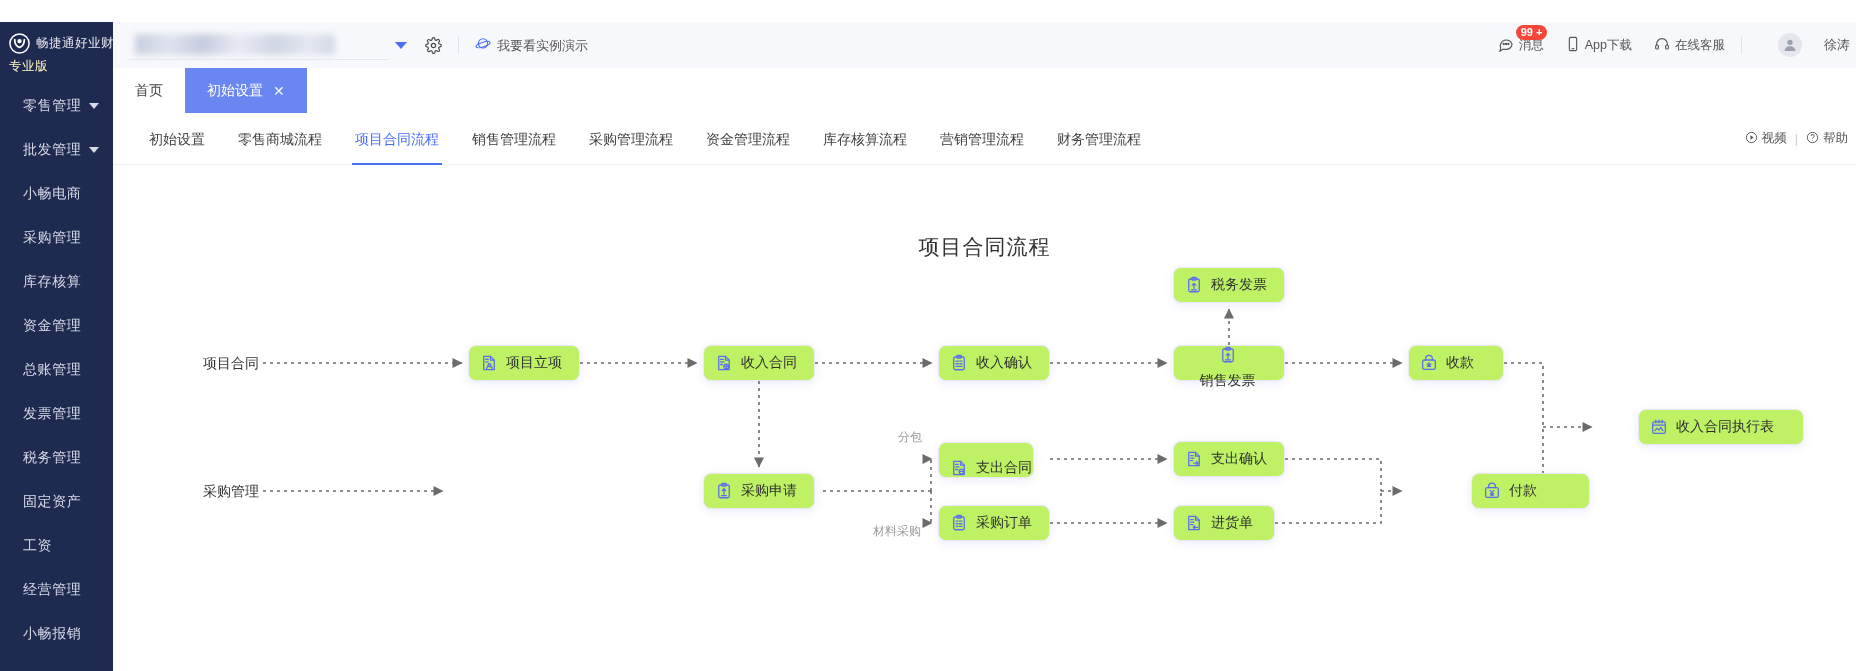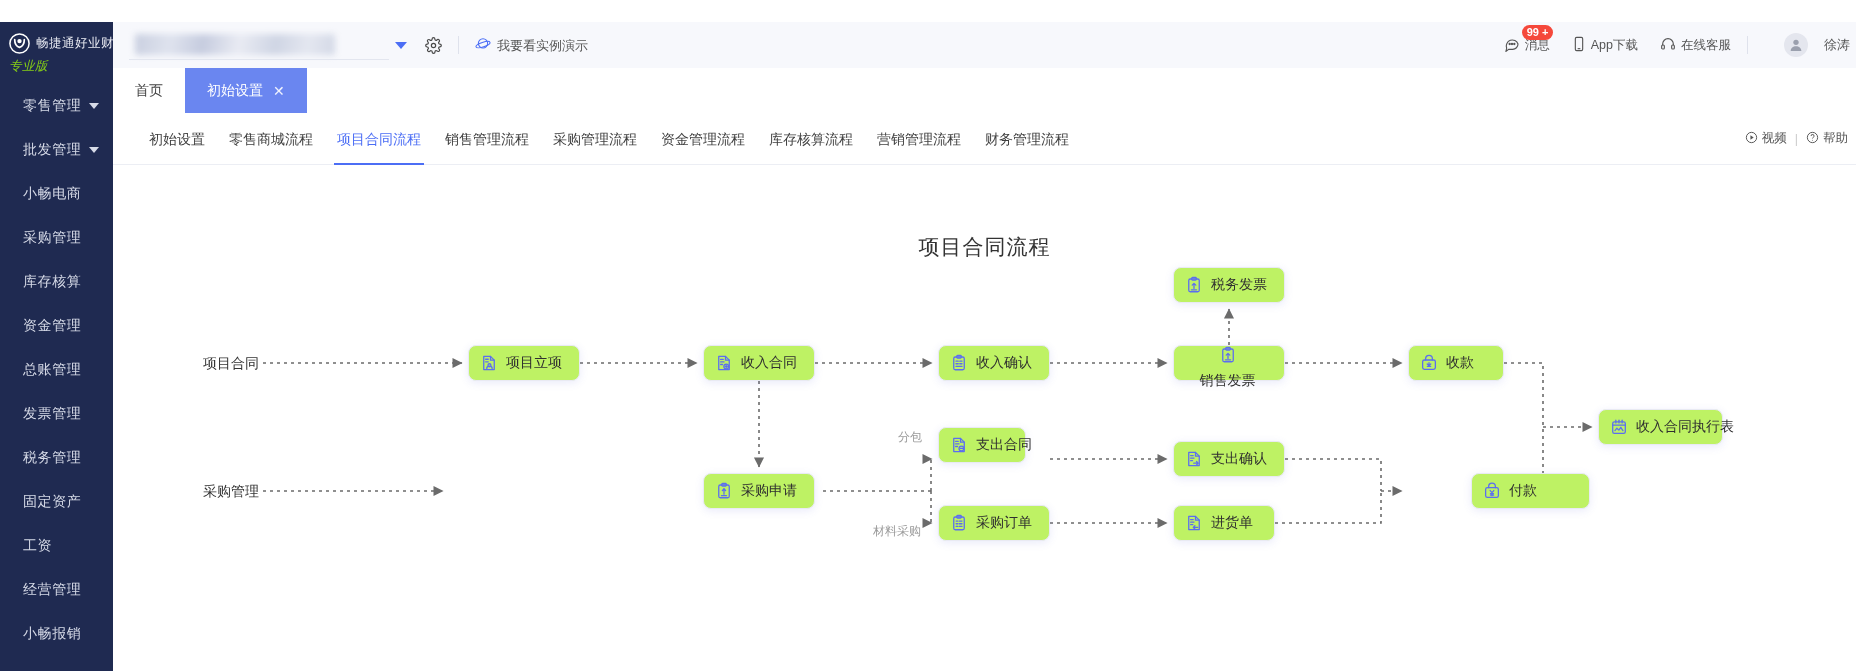--- a/index.html
+++ b/index.html
@@ -20,23 +20,22 @@
   }
   .brand {
     position: relative; height: 60px; padding: 10px 0 0 8px;
   }
   .brand-row { display: flex; align-items: center; gap: 5px; }
   .brand-logo { width: 23px; height: 23px; flex: 0 0 auto; }
   .brand-name {
     color: #e8eaf2; font-size: 12.5px; letter-spacing: .5px; white-space: nowrap;
   }
   .brand-sub {
-    color: #84cc16; font-size: 12.5px; margin-top: 3px; padding-left: 1px;
+    color: #fef9c3; font-size: 12.5px; margin-top: 3px; padding-left: 1px;
     letter-spacing: .5px;
-    font-style: italic;
   }
   .menu { margin-top: 2px; }
   .menu-item {
     height: 44px; display: flex; align-items: center; padding-left: 23px;
     color: #d7dbe8; font-size: 14px; letter-spacing: .6px; cursor: pointer;
     white-space: nowrap;
   }
   .caret {
     margin-left: 8px; width: 0; height: 0;
     border-left: 5px solid transparent; border-right: 5px solid transparent;
@@ -82,42 +81,42 @@
   }
   .badge {
     position: absolute; left: 18px; top: -11px; background: #f5483b; color: #fff;
     font-size: 11px; font-weight: bold; border-radius: 9px; padding: 1px 5px 2px;
     line-height: 12px; white-space: nowrap;
   }
   .avatar {
     width: 24px; height: 24px; border-radius: 50%; background: #e4e6ee;
     display: flex; align-items: center; justify-content: center; margin-left: 20px;
   }
-  .uname { margin-left: 16px; color: #555; font-size: 13px; white-space: nowrap; }
+  .uname { margin-left: 22px; color: #555; font-size: 13px; white-space: nowrap; }
 
   
   .tabstrip {
     position: absolute; left: 113px; top: 68px; right: 0; height: 45px;
     background: #fff; display: flex; align-items: flex-end;
   }
   .tab {
     height: 45px; display: flex; align-items: center; padding: 0 22px;
     font-size: 14px; color: #444; cursor: pointer; white-space: nowrap; justify-content: center;
   }
   .tab.active { background: #6a86f0; color: #fff; }
   .tab-x { margin-left: 10px; font-size: 14px; opacity: .9; }
 
   
   .subnav {
     position: absolute; left: 113px; top: 113px; right: 0; height: 52px;
     background: #fff; border-bottom: 1px solid #eceef4;
     display: flex; align-items: center;
   }
   .subtab {
-    font-size: 14px; color: #3f3f3f; padding: 0 0 0 0; margin-left: 24px;
+    font-size: 14px; color: #3f3f3f; padding: 0 0 0 0; margin-left: 33px;
     height: 52px; line-height: 52px; cursor: pointer; position: relative;
     white-space: nowrap;
   }
   .subtab:first-child { margin-left: 36px; }
   .subtab.active { color: #4c6ef5; }
   .subtab.active::after {
     content: ""; position: absolute; left: -3px; right: -3px; bottom: 0;
     height: 2px; background: #4c6ef5;
   }
   .subnav-right {
@@ -430,21 +429,21 @@
           <span class="ico">
             <svg width="18" height="18" viewBox="0 0 24 24" fill="none" stroke="#5b6ef0" stroke-width="1.7" stroke-linecap="round" stroke-linejoin="round">
               <rect x="5" y="4" width="14" height="17" rx="2"></rect>
               <rect x="9" y="2" width="6" height="3.4" rx="1"></rect>
               <path d="M12 8.8v7.4M12 8.8l-2.2 2.6M12 8.8l2.2 2.6"></path>
               <line x1="8.6" y1="18.2" x2="15.4" y2="18.2"></line>
             </svg>
           </span>
           <span>采购申请</span>
         </div>
-        <div class="node" style="left: 825px; top: 262px; width: 88px;">
+        <div class="node" style="left: 825px; top: 277px; width: 96px; align-items: flex-end;">
           <span class="ico">
             <svg width="18" height="18" viewBox="0 0 24 24" fill="none" stroke="#5b6ef0" stroke-width="1.7" stroke-linecap="round" stroke-linejoin="round">
               <path d="M5 3.2h9l5 5v12.6H5z"></path>
               <path d="M14 3.2v5h5"></path>
               <line x1="7.5" y1="7.2" x2="11" y2="7.2"></line>
               <line x1="7.5" y1="10.6" x2="12" y2="10.6"></line>
               <line x1="7.5" y1="14" x2="10" y2="14"></line>
               <circle cx="15.2" cy="16.6" r="3.2"></circle>
               <path d="M13.8 16.6h2.8"></path>
             </svg>
@@ -495,21 +494,21 @@
         <div class="node" style="left: 1358px; top: 308px; width: 119px;">
           <span class="ico">
             <svg width="18" height="18" viewBox="0 0 24 24" fill="none" stroke="#5b6ef0" stroke-width="1.7" stroke-linecap="round" stroke-linejoin="round">
               <rect x="3.5" y="7.6" width="17" height="13" rx="2.4"></rect>
               <path d="M7.5 7.6V6a4.5 4.5 0 019 0v1.6"></path>
               <path d="M9.6 11.4L12 14.2l2.4-2.8M12 14.2v4M9.9 15.6h4.2M9.9 17.4h4.2"></path>
             </svg>
           </span>
           <span>付款</span>
         </div>
-        <div class="node" style="left: 1485px; top: 244px; width: 125px;">
+        <div class="node" style="left: 1525px; top: 244px; width: 166px;">
           <span class="ico">
             <svg width="18" height="18" viewBox="0 0 24 24" fill="none" stroke="#5b6ef0" stroke-width="1.7" stroke-linecap="round" stroke-linejoin="round">
               <rect x="3.6" y="5.2" width="16.8" height="15.2" rx="2.2"></rect>
               <line x1="3.6" y1="9.6" x2="20.4" y2="9.6"></line>
               <line x1="7.8" y1="3" x2="7.8" y2="6.6"></line>
               <line x1="12" y1="3" x2="12" y2="6.6"></line>
               <line x1="16.2" y1="3" x2="16.2" y2="6.6"></line>
               <path d="M6.6 16.8l2.6-3.2 2.6 2.6 2.6-3.8 2.8 4.4"></path>
             </svg>
           </span>

